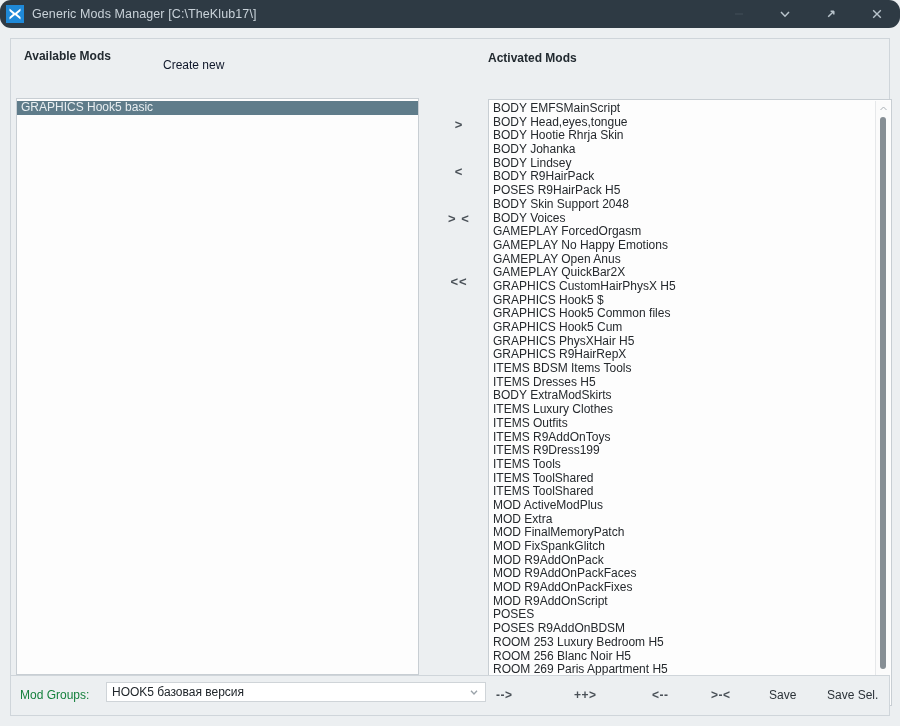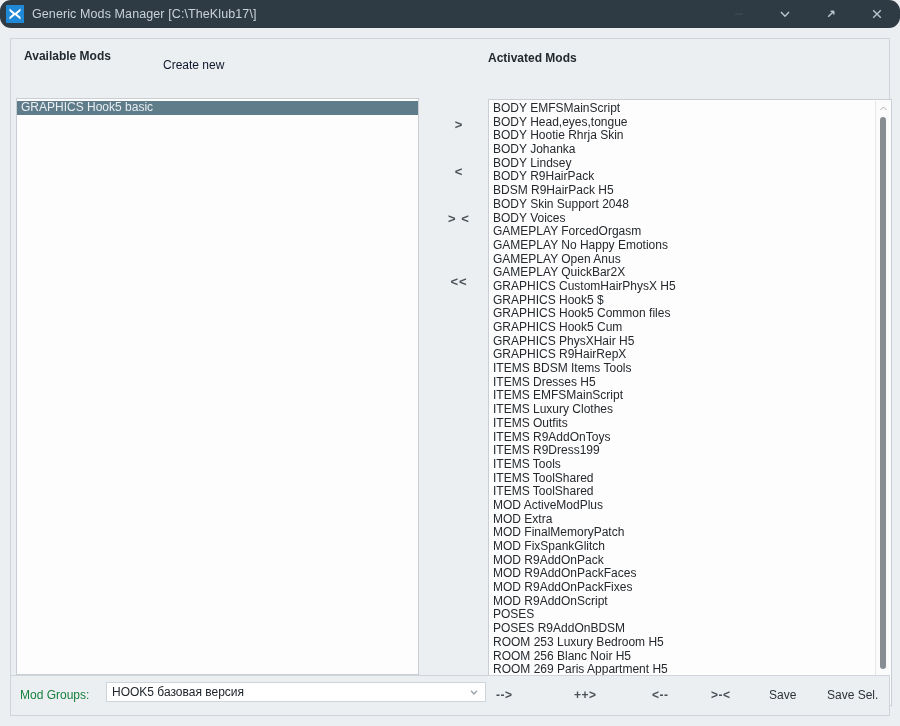--- a/index.html
+++ b/index.html
@@ -314,36 +314,36 @@
     <div class="mid-close" id="close-btn" style="top: 654px;">Close</div>
 
     <div class="listbox activated">
       <div class="list-inner" id="activated-list">
           <div class="list-item">BODY EMFSMainScript</div>
           <div class="list-item">BODY Head,eyes,tongue</div>
           <div class="list-item">BODY Hootie Rhrja Skin</div>
           <div class="list-item">BODY Johanka</div>
           <div class="list-item">BODY Lindsey</div>
           <div class="list-item">BODY R9HairPack</div>
-          <div class="list-item">BDSM R9HairPack H5</div>
+          <div class="list-item">POSES R9HairPack H5</div>
           <div class="list-item">BODY Skin Support 2048</div>
           <div class="list-item">BODY Voices</div>
           <div class="list-item">GAMEPLAY ForcedOrgasm</div>
           <div class="list-item">GAMEPLAY No Happy Emotions</div>
           <div class="list-item">GAMEPLAY Open Anus</div>
           <div class="list-item">GAMEPLAY QuickBar2X</div>
           <div class="list-item">GRAPHICS CustomHairPhysX H5</div>
           <div class="list-item">GRAPHICS Hook5 $</div>
           <div class="list-item">GRAPHICS Hook5 Common files</div>
           <div class="list-item">GRAPHICS Hook5 Cum</div>
           <div class="list-item">GRAPHICS PhysXHair H5</div>
           <div class="list-item">GRAPHICS R9HairRepX</div>
           <div class="list-item">ITEMS BDSM Items Tools</div>
           <div class="list-item">ITEMS Dresses H5</div>
-          <div class="list-item">ITEMS EMFSMainScript</div>
+          <div class="list-item">BODY ExtraModSkirts</div>
           <div class="list-item">ITEMS Luxury Clothes</div>
           <div class="list-item">ITEMS Outfits</div>
           <div class="list-item">ITEMS R9AddOnToys</div>
           <div class="list-item">ITEMS R9Dress199</div>
           <div class="list-item">ITEMS Tools</div>
           <div class="list-item">ITEMS ToolShared</div>
           <div class="list-item">ITEMS ToolShared</div>
           <div class="list-item">MOD ActiveModPlus</div>
           <div class="list-item">MOD Extra</div>
           <div class="list-item">MOD FinalMemoryPatch</div>

